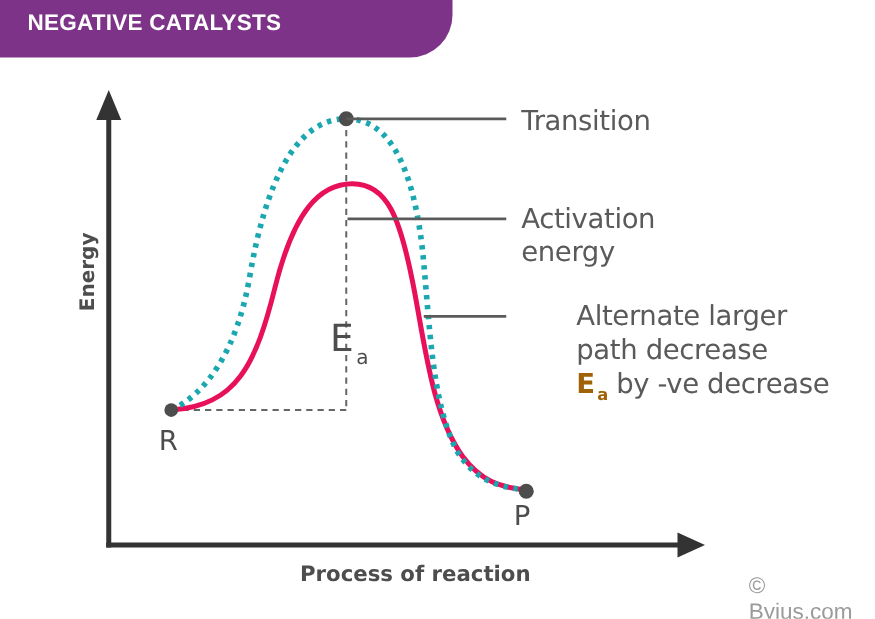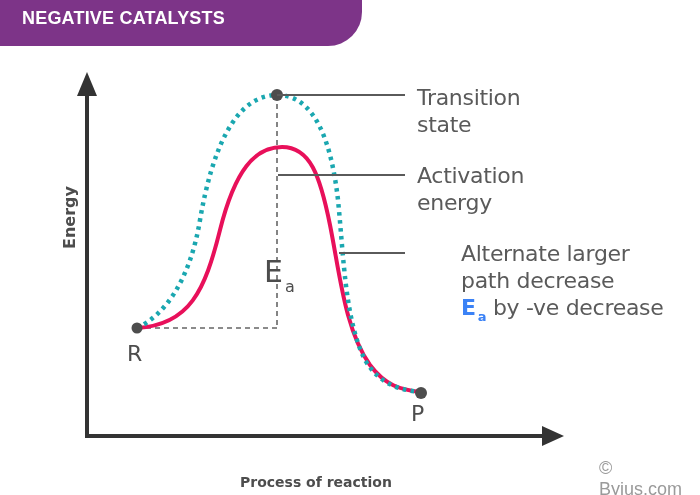--- a/index.html
+++ b/index.html
@@ -5,21 +5,21 @@
   html, body { margin:0; padding:0; background:#ffffff; }
   body { width:700px; height:495px; position:relative; overflow:hidden; font-family:"Liberation Sans", sans-serif; }
   .banner { position:absolute; left:0; top:0; width:362px; height:46px; background:#7d3488; border-bottom-right-radius:34px; }
   .banner-title { position:absolute; left:22px; top:8px; color:#ffffff; font-weight:bold; font-size:18px; letter-spacing:0.2px; font-family:"Liberation Sans", sans-serif; }
   svg { position:absolute; left:0; top:0; }
   .label { position:absolute; color:#5a5a5a; font-family:"DejaVu Sans", sans-serif; font-size:22px; line-height:27px; letter-spacing:-0.3px; }
   .ea-big { position:absolute; color:#4d4d4d; font-family:"DejaVu Sans", sans-serif; font-size:30px; }
   .sub { font-size:16px; position:relative; top:10px; margin-left:2px; }
   .axis-label { position:absolute; color:#4d4d4d; font-family:"DejaVu Sans", sans-serif; font-weight:bold; font-size:16px; }
   .pt-label { position:absolute; color:#4d4d4d; font-family:"DejaVu Sans", sans-serif; font-size:22px; }
-  .ea-purple { color:#3b82f6; font-weight:bold; }
+  .ea-purple { color:#a16207; font-weight:bold; }
   .credit { position:absolute; left:599px; top:458px; color:#9a9a9a; font-size:18px; font-family:"Liberation Sans", sans-serif; }
 </style>
 </head>
 <body>
 
 <div class="banner">
   <div class="banner-title">NEGATIVE CATALYSTS</div>
 </div>
 
 <svg width="700" height="495" viewBox="0 0 700 495">
@@ -46,32 +46,31 @@
 
   <g stroke="#5a5a5a" stroke-width="2.2">
     <line x1="277" y1="95" x2="405" y2="95"></line>
     <line x1="278" y1="175" x2="405" y2="175"></line>
     <line x1="339" y1="253" x2="405" y2="253"></line>
   </g>
 </svg>
 
 <div class="axis-label" style="left:38px; top:208px; transform:rotate(-90deg); transform-origin:center;">Energy</div>
 
-<div class="axis-label" style="left:240px; top:450px; font-size:14px;margin-top:24px;">Process of reaction</div>
+<div class="axis-label" style="left:240px; top:450px; font-size:17px;">Process of reaction</div>
 
 <div class="pt-label" style="left:127px; top:341px;">R</div>
 <div class="pt-label" style="left:411px; top:401px;">P</div>
 
 <div class="ea-big" style="left:264px; top:254px;">
   <span>E</span><span class="sub">a</span>
 </div>
 
 <div class="label" style="left:417px; top:84px;">
   <div>Transition</div>
-  <div>state</div>
 </div>
 
 <div class="label" style="left:417px; top:162px;">
   <div>Activation</div>
   <div>energy</div>
 </div>
 
 <div class="label" style="left:417px; top:240px;margin-left:44px;">
   <div>Alternate larger</div>
   <div>path decrease</div>

